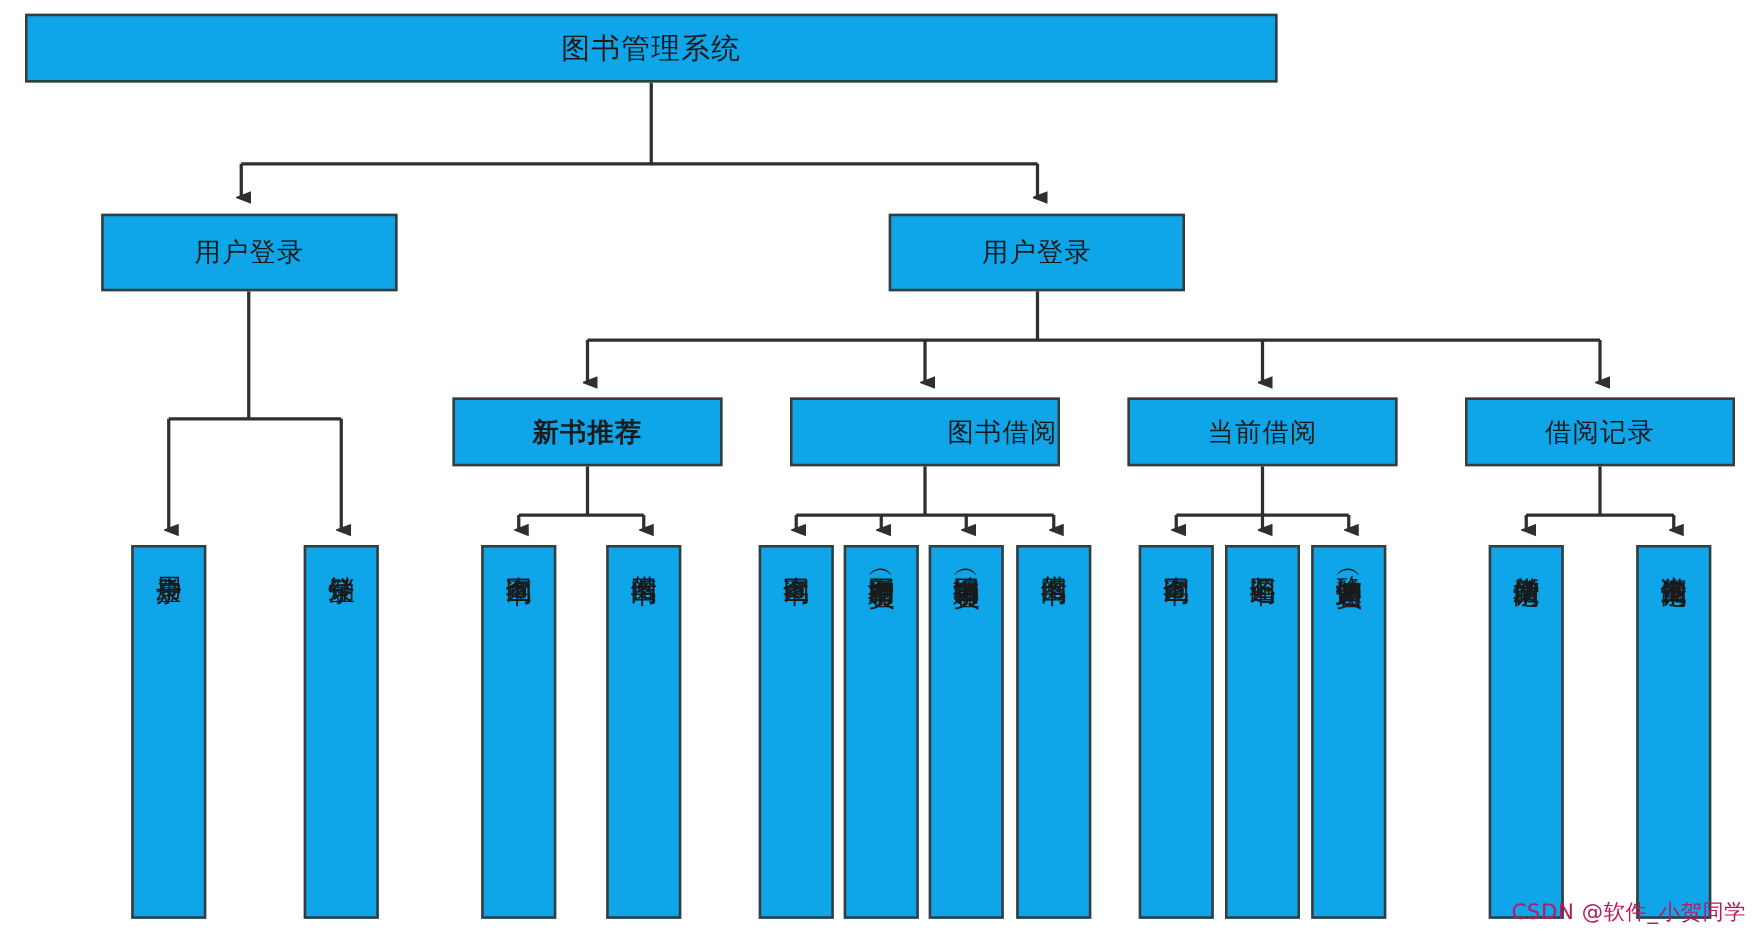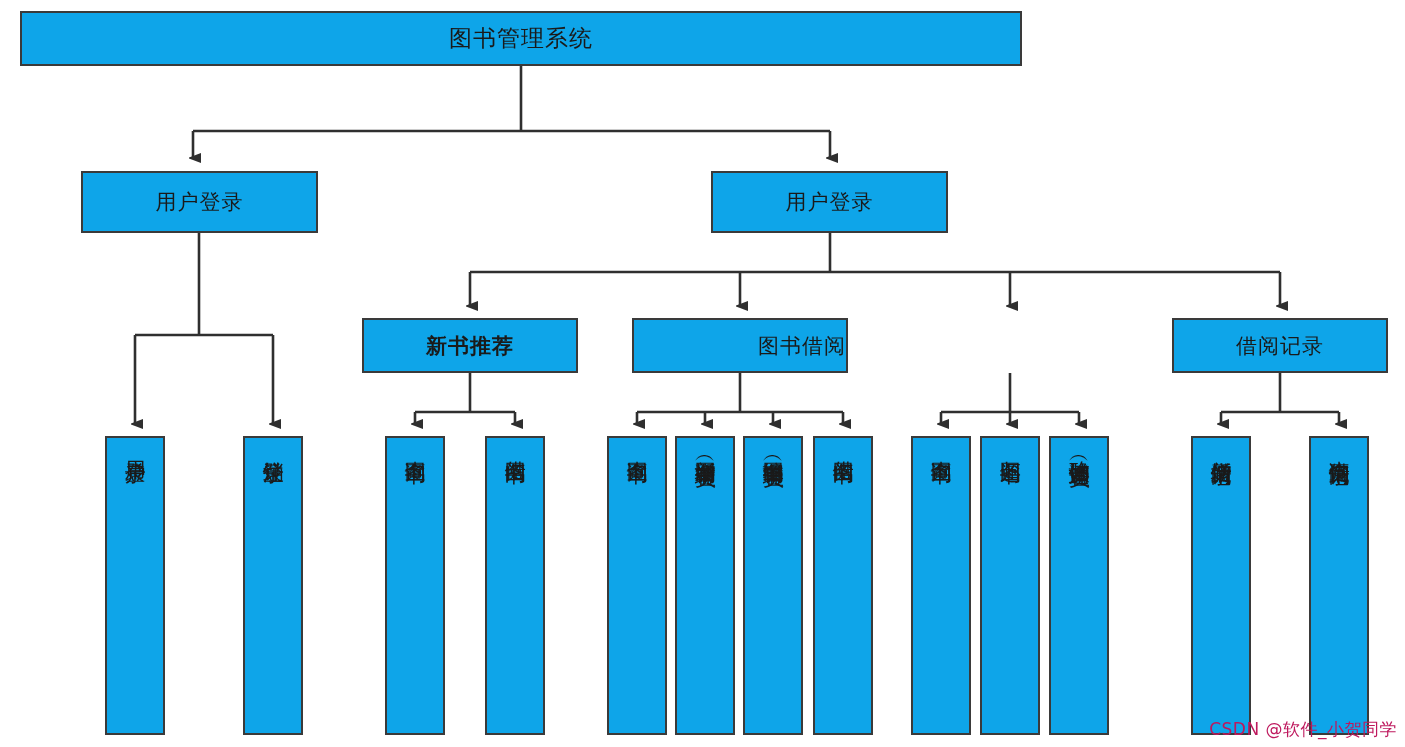--- a/index.html
+++ b/index.html
@@ -138,20 +138,23 @@
   <div class="node lvl2" style="left:711px; top:171px; width:237px; height:62px;">
     <span class="htext">用户登录</span>
   </div>
 
   <div class="node lvl3" style="left:362px; top:318px; width:216px; height:55px;font-weight:bold;">
     <span class="htext">新书推荐</span>
   </div>
   <div class="node lvl3" style="left:632px; top:318px; width:216px; height:55px;justify-content:flex-end;">
     <span class="htext">图书借阅</span>
   </div>
+  <div class="node lvl3" style="left:902px; top:318px; width:216px; height:55px;">
+    <span class="htext">当前借阅</span>
+  </div>
   <div class="node lvl3" style="left:1172px; top:318px; width:216px; height:55px;">
     <span class="htext">借阅记录</span>
   </div>
 
   <div class="node leaf" style="left:105px; top:436px; width:60px; height:299px;">
     <span class="vtext">用户登录</span>
   </div>
   <div class="node leaf" style="left:243px; top:436px; width:60px; height:299px;">
     <span class="vtext">注销登录</span>
   </div>

